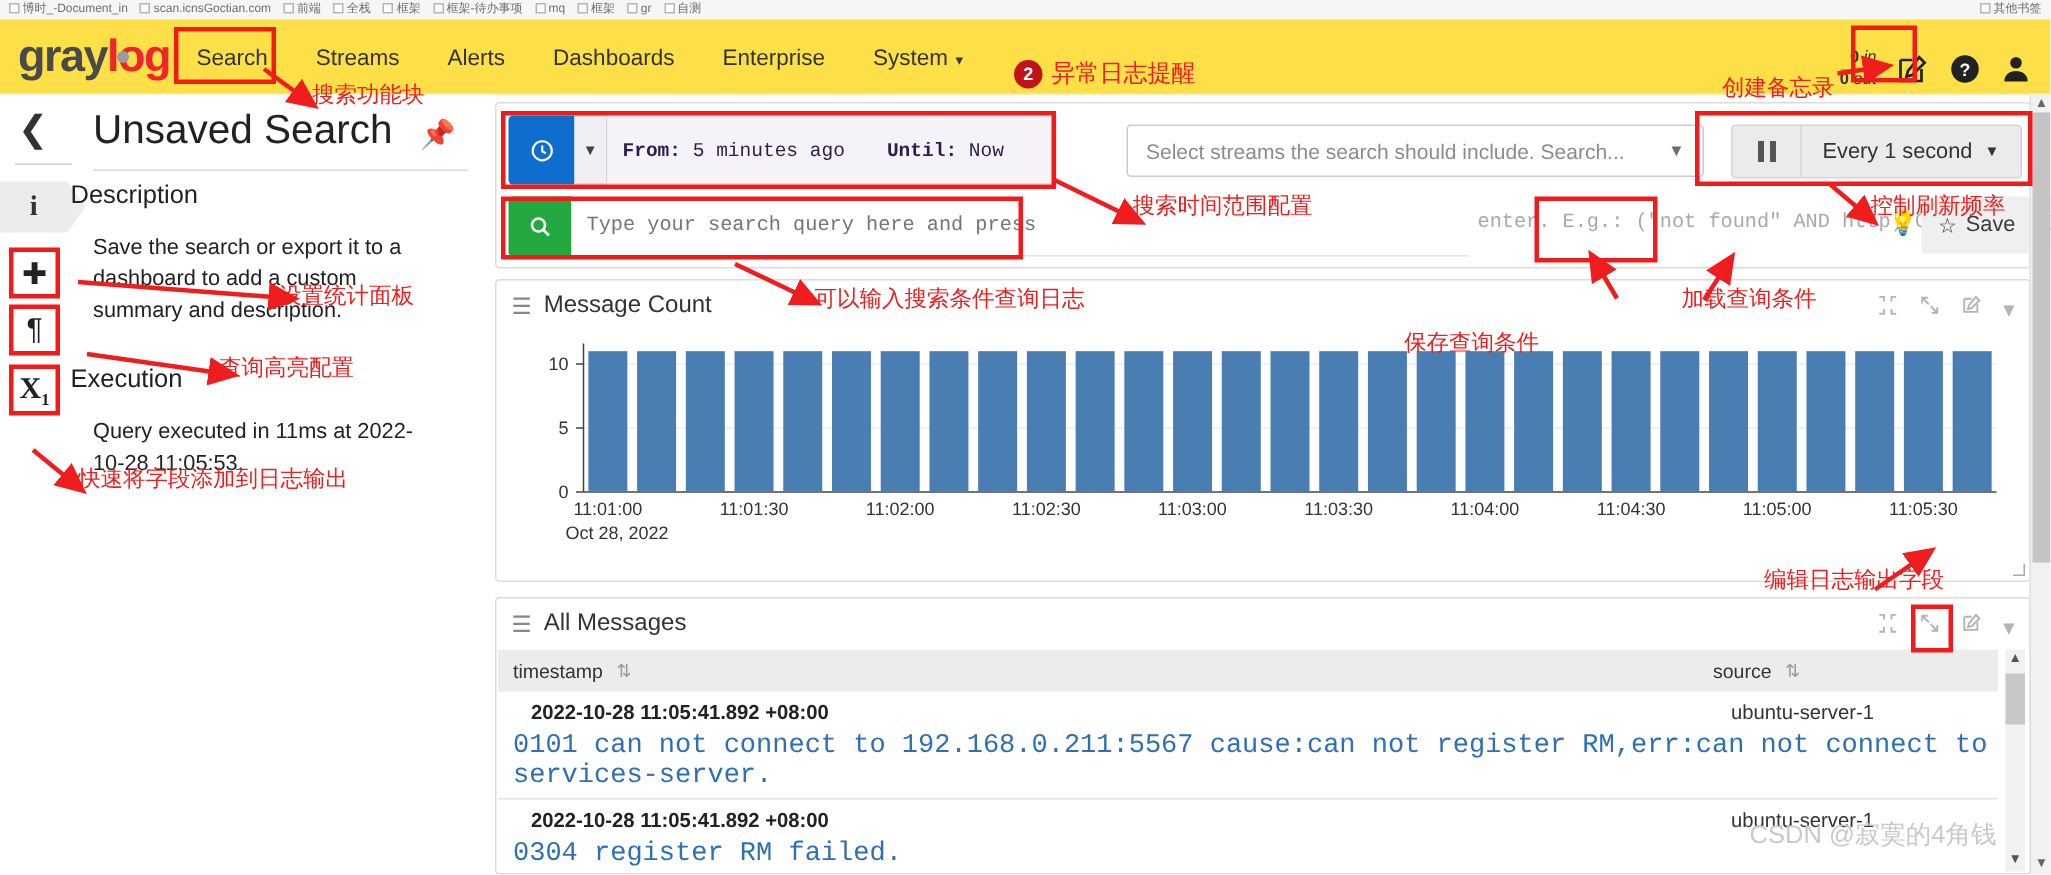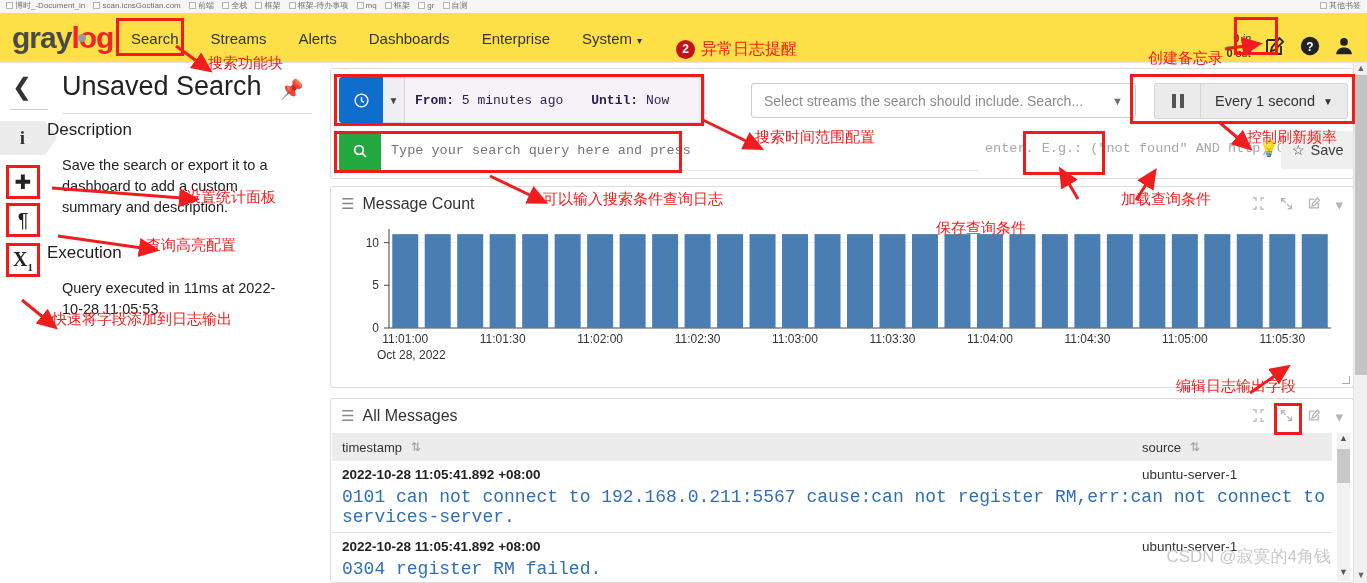--- a/index.html
+++ b/index.html
@@ -173,21 +173,21 @@
 
   
   .tbl { position: absolute; left: 1px; top: 34px; width: 1000px; height: 149px;
          overflow: hidden; }
   .tbl-head { display: flex; background: #ececec; height: 28px; align-items: center;
               font-size: 13px; color: #333; }
   .th-ts { padding-left: 10px; width: 810px; display: flex; align-items: center; gap: 9px; }
   .th-src { display: flex; align-items: center; gap: 9px; }
   .sort-ico { color: #9a9a9a; font-size: 12px; cursor: pointer; }
   .row { border-bottom: 1px solid #e2e2e2; position: relative; }
-  .row-top { display: flex; height: 26px; align-items: center; }
+  .row-top { display: flex; height: 26px; align-items: center; margin-left: 12px; }
   .r-ts { padding-left: 10px; width: 810px; font-size: 13.5px; font-weight: 700; color: #222; }
   .r-src { font-size: 13.5px; color: #333; }
   .r-msg { padding-left: 10px; padding-bottom: 5px; font-family: "Liberation Mono", monospace;
            font-size: 18px; color: #2f6fb5; }
   .vscroll { position: absolute; right: 3px; top: 34px; width: 13px; height: 148px;
              background: #f1f1f1; }
   .vscroll .thumb { position: absolute; top: 16px; left: 0; width: 13px; height: 34px;
                     background: #c8c8c8; }
   .vscroll .up { position:absolute; top:0; left:0; width:13px; height:14px;
                  font-size:9px; text-align:center; color:#555; }

